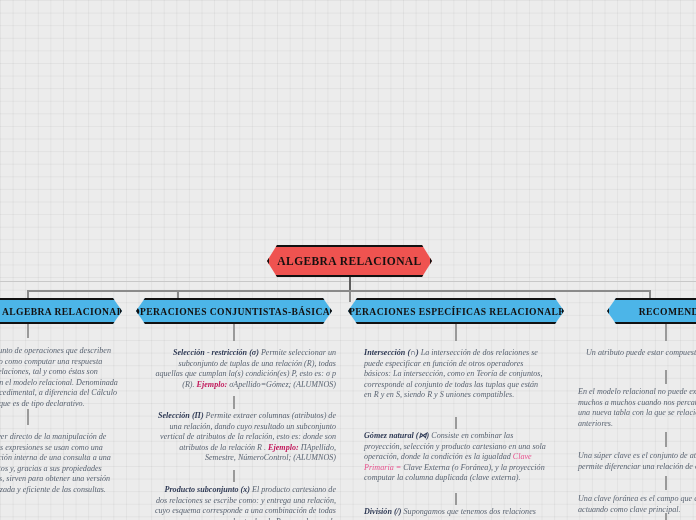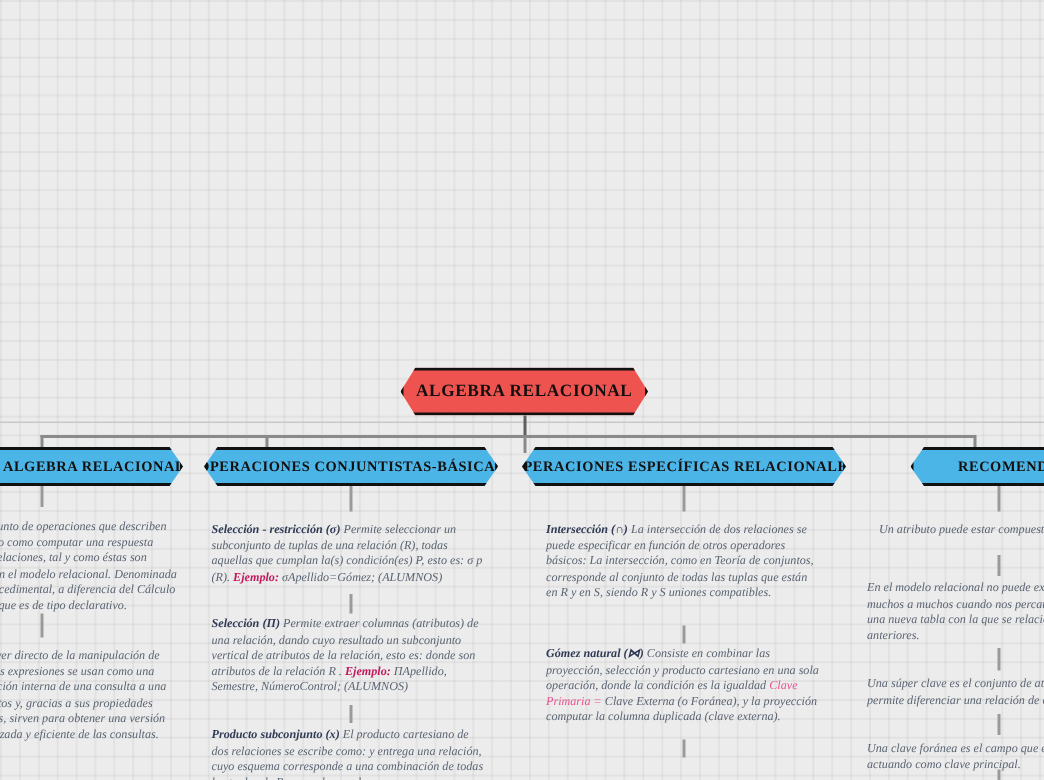--- a/index.html
+++ b/index.html
@@ -60,21 +60,21 @@
     line-height:10.6px;
     color:#5a6472;
     letter-spacing:0px;
   }
   .tblock b{font-weight:bold;font-style:italic;color:#2f3a55;}
   .tblock .ej{font-weight:bold;color:#c2185b;font-style:italic;}
   .tblock .pk{color:#e8538f;font-style:italic;}
 
   
   .c0{left:-36px;width:156px;}
-  .c1{left:141px;width:182px;}
+  .c1{left:154px;width:182px;text-align:right;}
   .c2{left:364px;width:182px;}
   .c3{left:578px;width:190px;text-align:left;}
 </style>
 </head>
 <body>
 
 <div class="canvas">
 
   <div class="conn thin" style="left:0;top:281px;width:696px;"></div>
 
@@ -129,20 +129,23 @@
   <div class="tblock c2" style="top:348px;">
     <b>Intersección (∩)</b><span> La intersección de dos relaciones se puede especificar en función de otros operadores básicos: La intersección, como en Teoría de conjuntos, corresponde al conjunto de todas las tuplas que están en R y en S, siendo R y S uniones compatibles.</span>
   </div>
 
   <div class="stub" style="left:455px;top:417px;height:12px;"></div>
   <div class="tblock c2" style="top:431px;">
     <b>Gómez natural (⋈)</b><span> Consiste en combinar las proyección, selección y producto cartesiano en una sola operación, donde la condición es la igualdad </span><span class="pk">Clave Primaria =</span><span> Clave Externa (o Foránea), y la proyección computar la columna duplicada (clave externa).</span>
   </div>
 
   <div class="stub" style="left:455px;top:493px;height:12px;"></div>
+  <div class="tblock c2" style="top:507px;">
+    <b>División (/)</b><span> Supongamos que tenemos dos relaciones</span>
+  </div>
 
   <div class="stub" style="left:665px;top:324px;height:17px;"></div>
   <div class="tblock c3" style="top:348px;left:586px;width:200px;">Un atributo puede estar compuesto</div>
 
   <div class="stub" style="left:665px;top:370px;height:14px;"></div>
   <div class="tblock c3" style="top:387px;">En el modelo relacional no puede existir una relación de muchos a muchos cuando nos percatemos de ello creamos una nueva tabla con la que se relacionan las dos tablas anteriores.</div>
 
   <div class="stub" style="left:665px;top:432px;height:15px;"></div>
   <div class="tblock c3" style="top:451px;">Una súper clave es el conjunto de atributos que nos permite diferenciar una relación de otra.</div>
 

